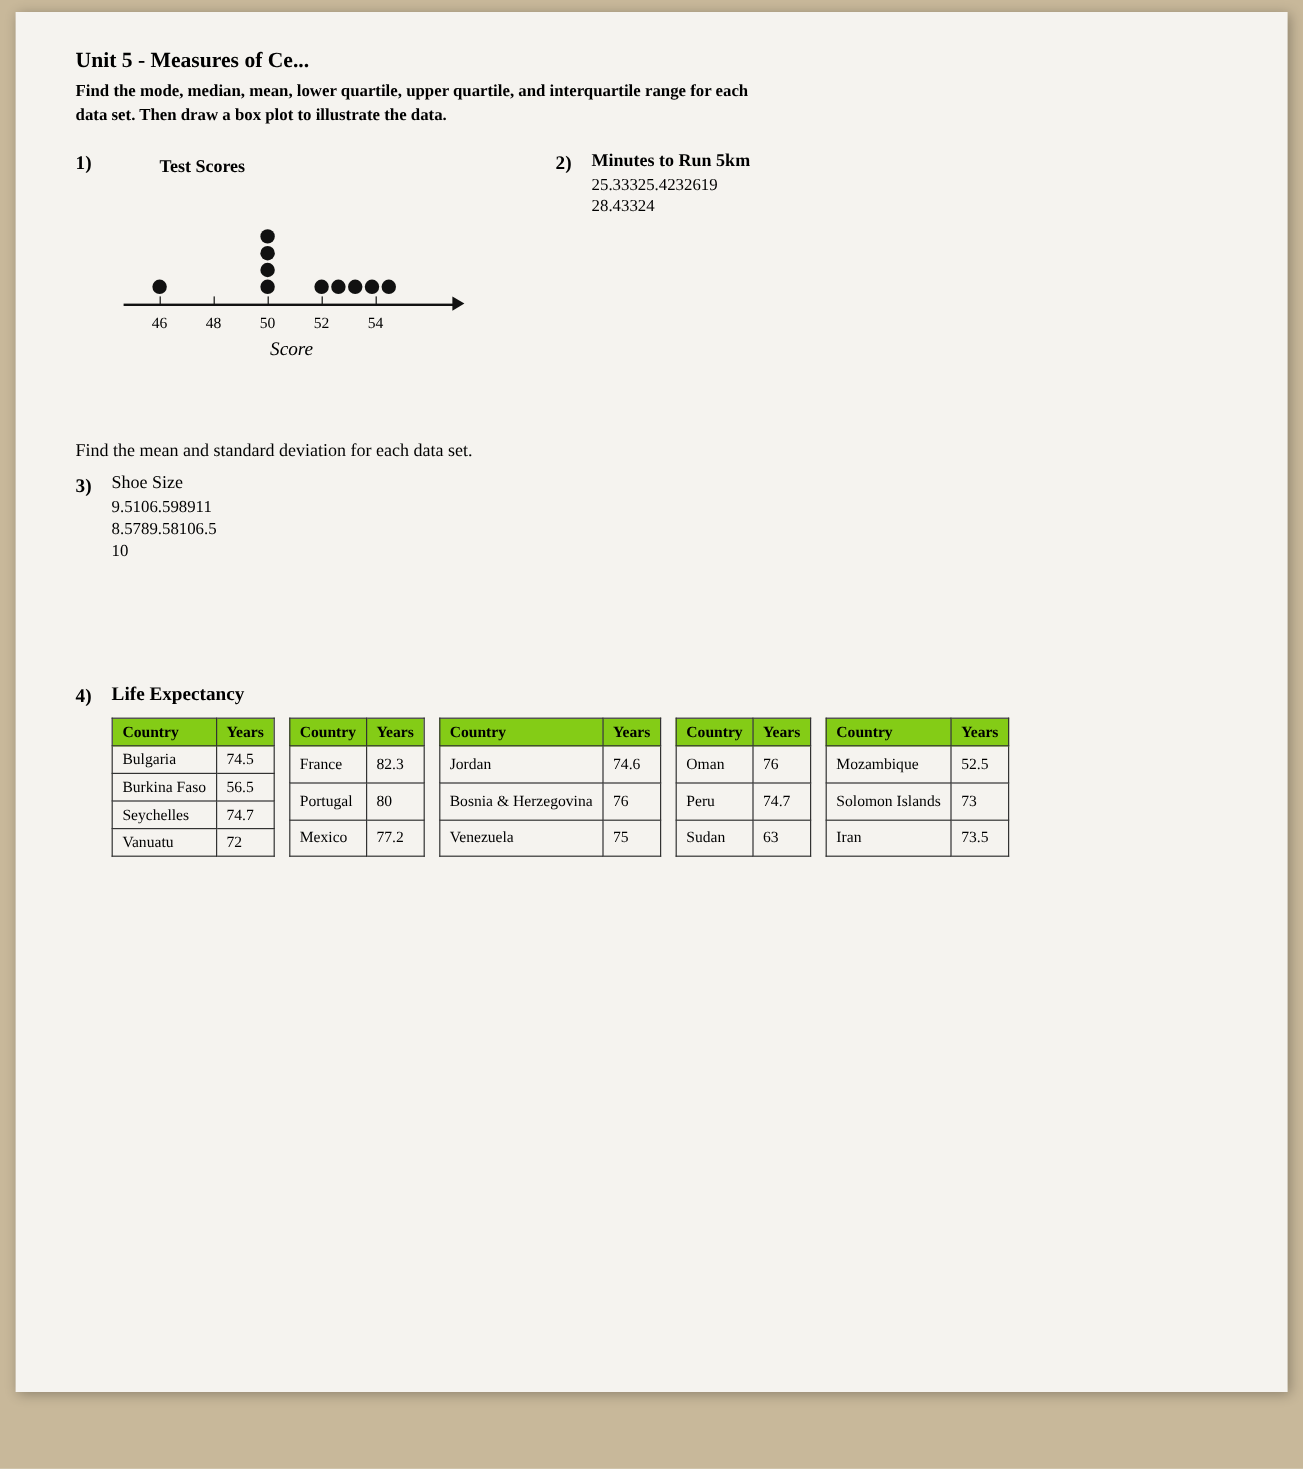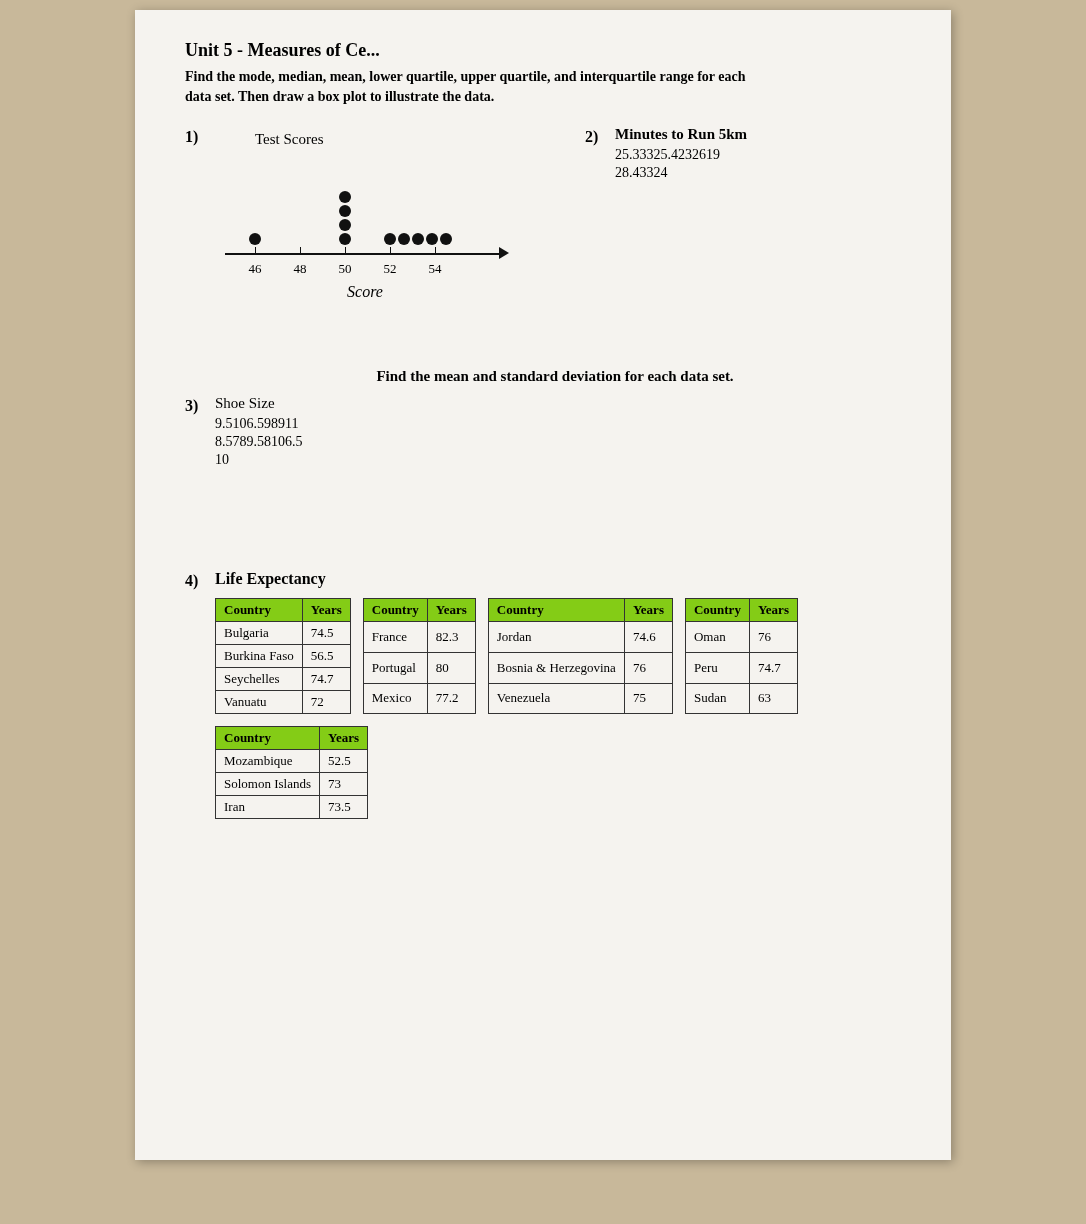--- a/index.html
+++ b/index.html
@@ -7,21 +7,21 @@
       background: #c8b89a;
       display: flex;
       justify-content: center;
       align-items: flex-start;
       min-height: 100vh;
       padding: 10px;
       font-family: 'Times New Roman', Times, serif;
     }
     .page {
       background: #f5f3ef;
-      width: 816px;
+      width: 1060px;
       min-height: 1150px;
       padding: 30px 26px 50px 50px;
       position: relative;
       box-shadow: 2px 2px 10px rgba(0,0,0,0.3);
     }
     .unit-title {
       font-size: 18px;
       font-weight: bold;
       margin-bottom: 6px;
     }
@@ -38,21 +38,21 @@
     }
     .dotplot-container {
       display: flex;
       flex-direction: column;
       align-items: flex-start;
       margin-left: 10px;
       margin-top: 5px;
     }
     .dotplot-title {
       font-size: 15px;
-      font-weight: normal;
+      font-weight: bold;
       margin-bottom: 5px;
       margin-left: 30px;
     }
     .dotplot-area {
       position: relative;
       width: 280px;
       height: 130px;
     }
     .dot {
       position: absolute;
@@ -112,23 +112,22 @@
     }
     .data-row {
       display: flex;
       margin-bottom: 2px;
       font-size: 14px;
     }
 
     
     .section-heading {
       font-size: 15px;
-      font-weight: bold;
+      font-weight: normal;
       margin: 26px 0 10px 0;
-      text-align: center;
     }
 
     
     .problem3-content {
       font-size: 14px;
     }
     .problem3-title {
       font-size: 15px;
       font-weight: normal;
       margin-bottom: 4px;

